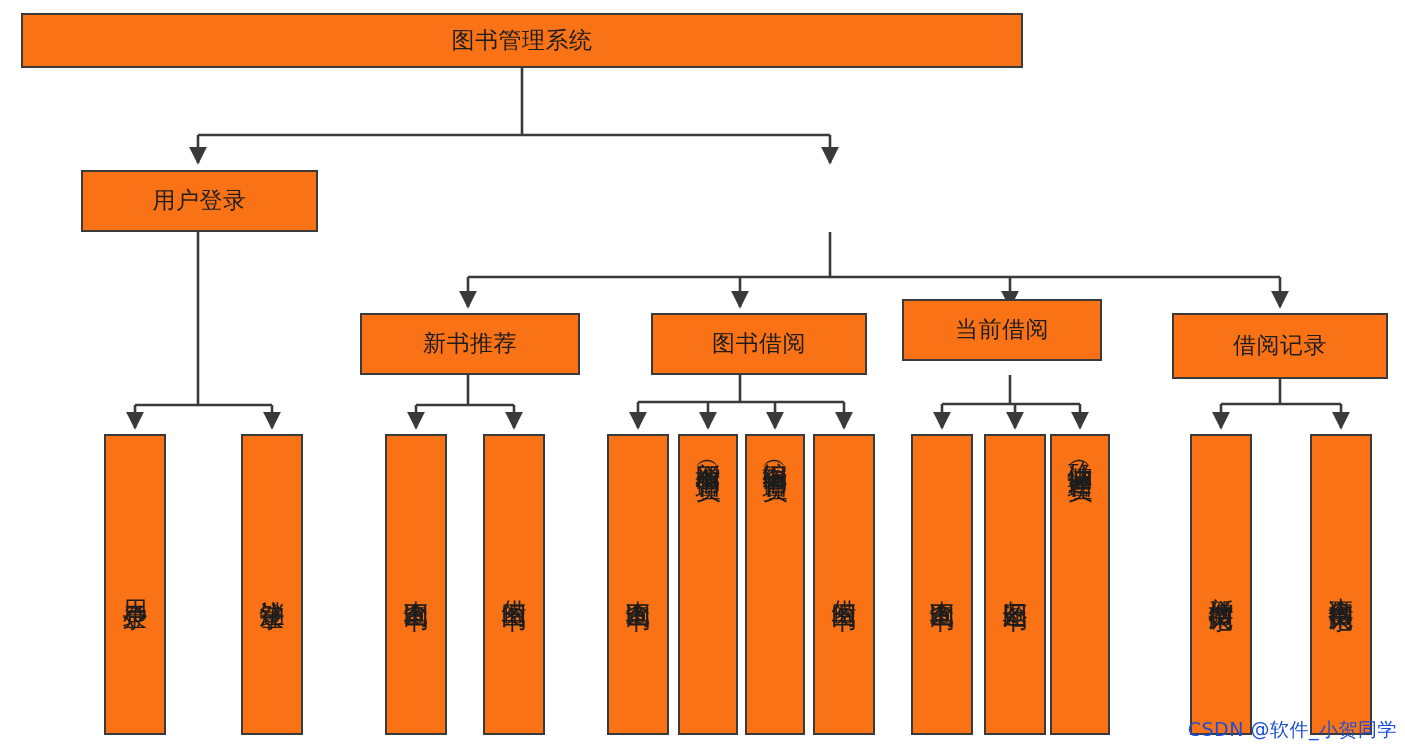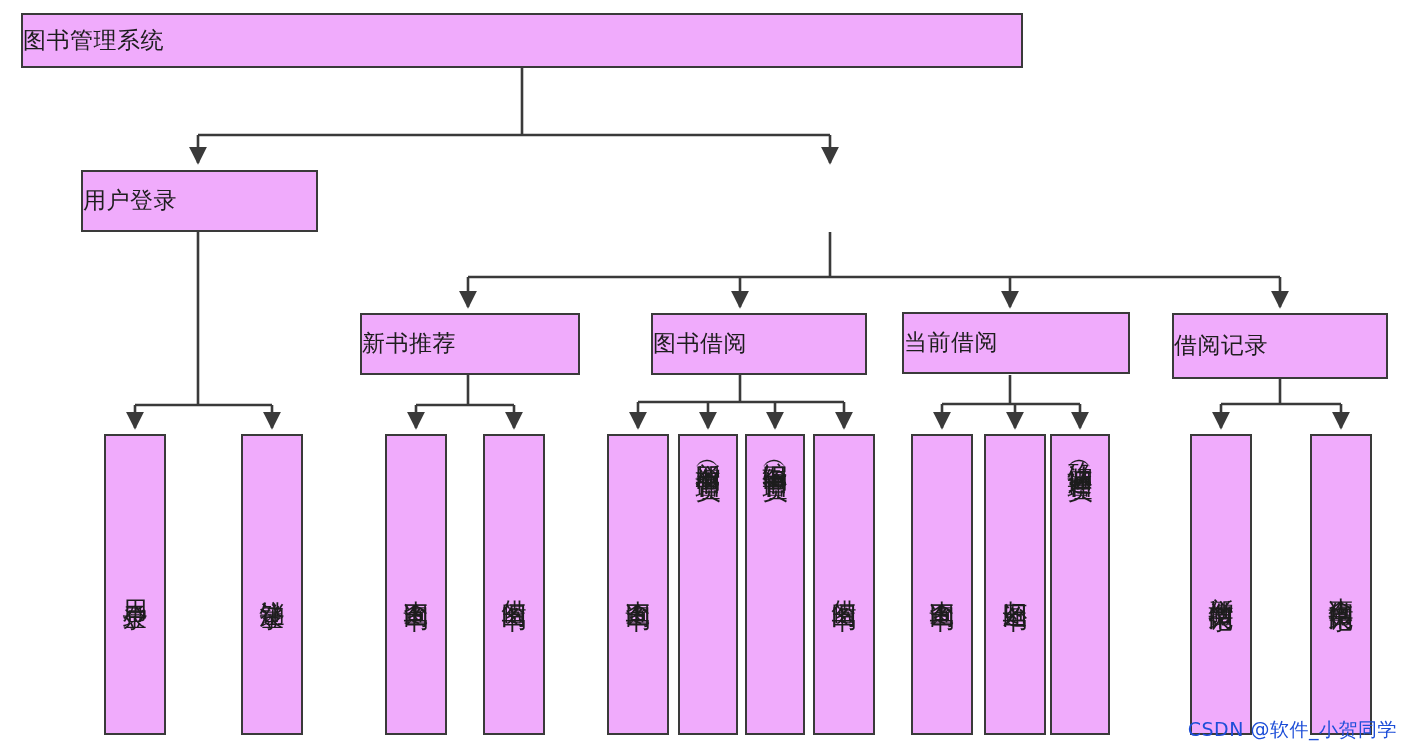--- a/index.html
+++ b/index.html
@@ -21,24 +21,25 @@
     position: absolute;
     left: 0;
     top: 0;
     width: 1405px;
     height: 747px;
     pointer-events: none;
   }
   .node {
     position: absolute;
     box-sizing: border-box;
-    background: #f0abfc;
+    background: #f97316;
     border: 2.6px solid #3a3a3a;
     display: flex;
     align-items: center;
+    justify-content: center;
     color: #1d1d1d;
   }
   .node .label {
     display: block;
     text-align: center;
     line-height: 1.18;
     letter-spacing: 0.5px;
   }
   .node.horiz .label {
     writing-mode: horizontal-tb;
@@ -132,21 +133,21 @@
   <div class="node horiz" style="left:81px; top:170px; width:237px; height:62px;">
     <span class="label">用户登录</span>
   </div>
 
   <div class="node horiz" style="left:360px; top:313px; width:220px; height:62px;">
     <span class="label">新书推荐</span>
   </div>
   <div class="node horiz" style="left:632px; top:313px; width:216px; height:62px;margin-left:19px;">
     <span class="label">图书借阅</span>
   </div>
-  <div class="node horiz" style="left:902px; top:312px; width:228px; height:62px;">
+  <div class="node horiz" style="left:902px; top:299px; width:200px; height:62px;">
     <span class="label">当前借阅</span>
   </div>
   <div class="node horiz" style="left:1172px; top:313px; width:216px; height:66px;">
     <span class="label">借阅记录</span>
   </div>
 
   <div class="node vert mid" style="left:104px; top:434px; width:62px; height:301px;">
     <span class="label">用户登录</span>
   </div>
   <div class="node vert mid" style="left:241px; top:434px; width:62px; height:301px;">

